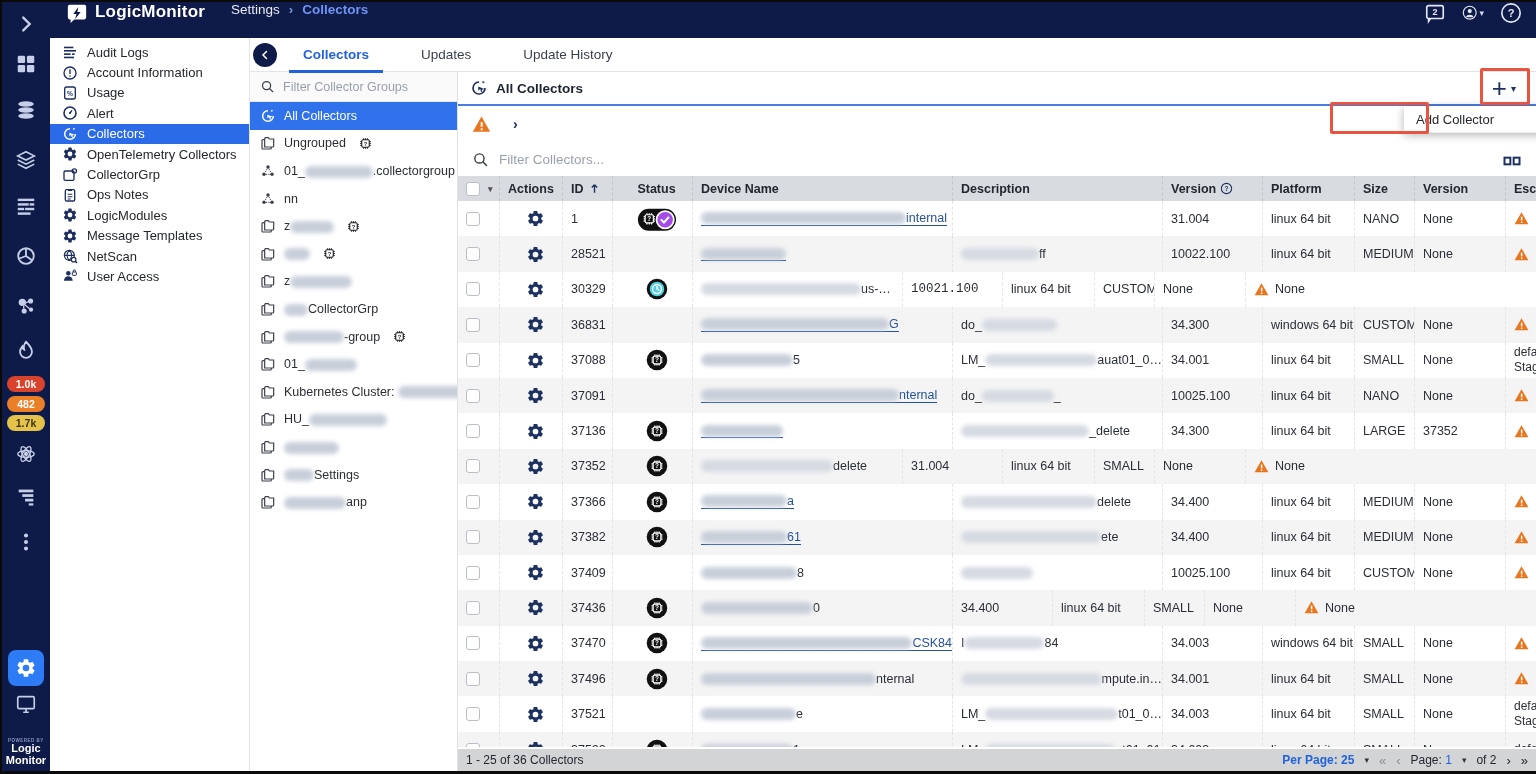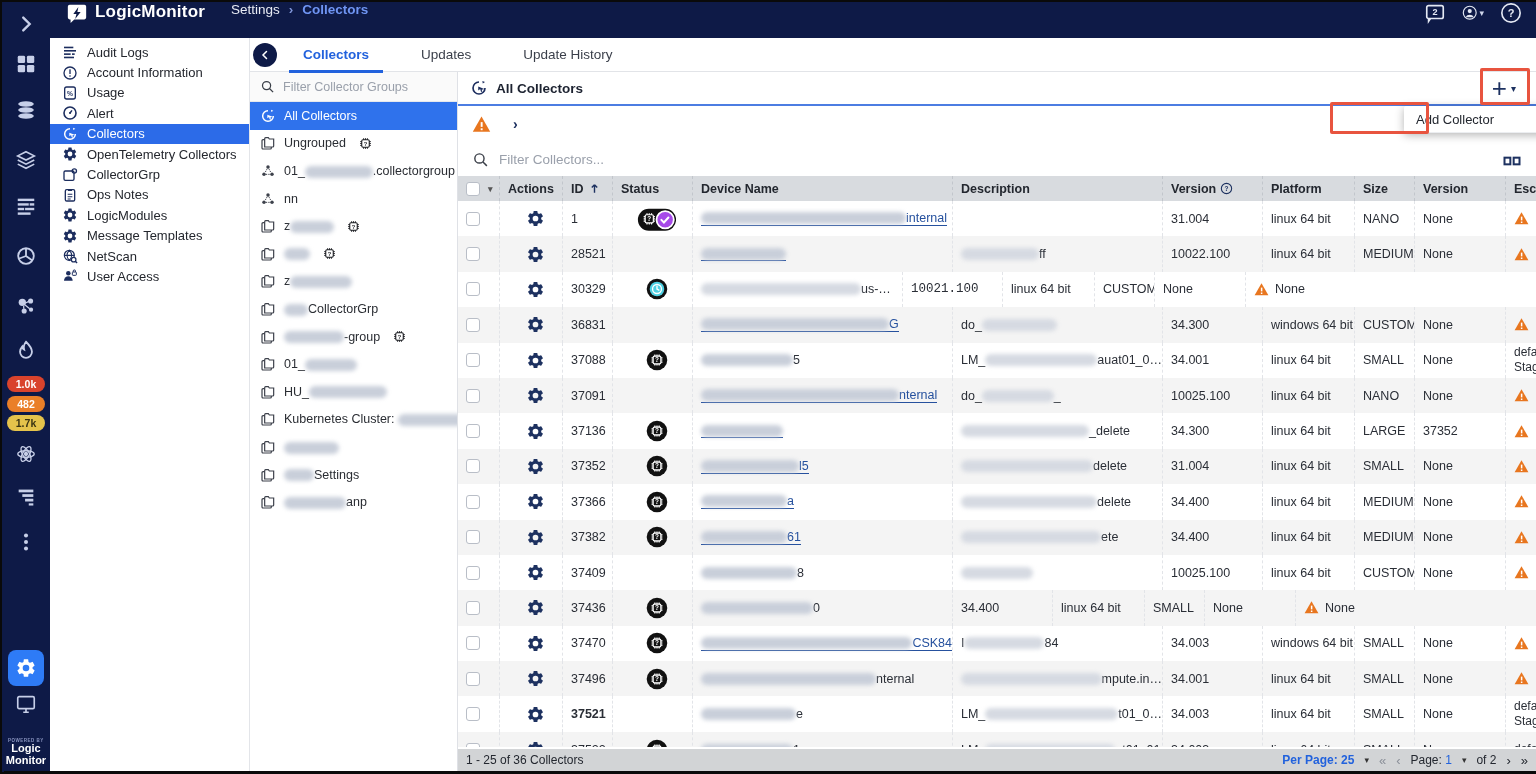--- a/index.html
+++ b/index.html
@@ -517,30 +517,30 @@
           </span>
           <span><span>01_</span><span class="blur" style="width: 52px;"></span></span>
         </div>
         <div class="grp">
           <span class="ic ">
             <svg viewBox="0 0 24 24" fill="none" stroke="currentColor" stroke-width="1.8">
               <path d="M7 7V5.5A1.5 1.5 0 0 1 8.5 4h4l1.5 2h6.5v10.5a1.5 1.5 0 0 1-1.5 1.5H7z"></path>
               <path d="M17 18v1.5A1.5 1.5 0 0 1 15.5 21H4.5A1.5 1.5 0 0 1 3 19.5V8.5A1.5 1.5 0 0 1 4.5 7H7"></path>
             </svg>
           </span>
-          <span><span>HU_</span><span class="blur" style="width: 78px;"></span></span>
+          <span><span>Kubernetes Cluster: </span><span class="blur" style="width: 66px;"></span></span>
         </div>
         <div class="grp">
           <span class="ic ">
             <svg viewBox="0 0 24 24" fill="none" stroke="currentColor" stroke-width="1.8">
               <path d="M7 7V5.5A1.5 1.5 0 0 1 8.5 4h4l1.5 2h6.5v10.5a1.5 1.5 0 0 1-1.5 1.5H7z"></path>
               <path d="M17 18v1.5A1.5 1.5 0 0 1 15.5 21H4.5A1.5 1.5 0 0 1 3 19.5V8.5A1.5 1.5 0 0 1 4.5 7H7"></path>
             </svg>
           </span>
-          <span><span>Kubernetes Cluster: </span><span class="blur" style="width: 66px;"></span></span>
+          <span><span>HU_</span><span class="blur" style="width: 78px;"></span></span>
         </div>
         <div class="grp">
           <span class="ic ">
             <svg viewBox="0 0 24 24" fill="none" stroke="currentColor" stroke-width="1.8">
               <path d="M7 7V5.5A1.5 1.5 0 0 1 8.5 4h4l1.5 2h6.5v10.5a1.5 1.5 0 0 1-1.5 1.5H7z"></path>
               <path d="M17 18v1.5A1.5 1.5 0 0 1 15.5 21H4.5A1.5 1.5 0 0 1 3 19.5V8.5A1.5 1.5 0 0 1 4.5 7H7"></path>
             </svg>
           </span>
           <span><span class="blur" style="width: 55px;"></span></span>
         </div>
@@ -606,21 +606,21 @@
           <span>Actions</span>
         </div>
         <div class="th" style="width: 50px;">
           <span>ID</span>
           <span style="width: 13px; height: 13px; display: flex;">
             <svg viewBox="0 0 24 24" fill="none" stroke="#1d3160" stroke-width="2.6">
               <path d="M12 20V5M12 5l-5 5M12 5l5 5"></path>
             </svg>
           </span>
         </div>
-        <div class="th" style="width: 80px;">
+        <div class="th" style="width: 80px; justify-content: center;">
           <span>Status</span>
         </div>
         <div class="th" style="width: 260px;">
           <span>Device Name</span>
         </div>
         <div class="th" style="width: 210px;">
           <span>Description</span>
         </div>
         <div class="th" style="width: 100px;">
           <span>Version</span>
@@ -1007,26 +1007,20 @@
           <div class="td" style="width: 80px;">
             <span class="stat"><svg viewBox="0 0 28 28">
                 <circle cx="14" cy="14" r="12" fill="#111"></circle>
                 <g stroke="#fff" stroke-width="1.4" fill="none">
                   <rect x="9.5" y="9.5" width="9" height="9" rx="1.5"></rect>
                   <path d="M11.5 9.5V7.6M14 9.5V7.6M16.5 9.5V7.6M11.5 20.4V18.5M14 20.4V18.5M16.5 20.4V18.5M9.5 11.5H7.6M9.5 14H7.6M9.5 16.5H7.6M20.4 11.5H18.5M20.4 14H18.5M20.4 16.5H18.5"></path>
                 </g>
                 <text x="14" y="16.8" font-size="7.5" font-weight="bold" fill="#fff" text-anchor="middle">?</text>
               </svg></span>
           </div>
-          <div class="td" style="width: 260px;">
-            <span class="dn link">
-              <span class="blur" style="width: 98px;"></span>
-              <span>l5</span>
-            </span>
-          </div>
           <div class="td" style="width: 210px;">
             <span class="dn">
               <span class="blur lite" style="width: 132px;"></span>
               <span>delete</span>
             </span>
           </div>
           <div class="td" style="width: 100px;">
             <span>31.004</span>
           </div>
           <div class="td" style="width: 92px;">
@@ -1364,21 +1358,21 @@
         </div>
         <div class="tr">
           <div class="td" style="width: 41px;">
             <span class="cb"></span>
           </div>
           <div class="td" style="width: 63px;">
             <span class="gear"><svg viewBox="0 0 24 24" fill="currentColor">
                 <path d="M19.14 12.94c.04-.31.06-.61.06-.94s-.02-.63-.07-.94l2.03-1.58a.49.49 0 0 0 .12-.61l-1.92-3.32a.49.49 0 0 0-.59-.22l-2.39.96a7 7 0 0 0-1.62-.94l-.36-2.54a.48.48 0 0 0-.48-.41h-3.84c-.24 0-.43.17-.47.41l-.36 2.54c-.59.24-1.13.57-1.62.94l-2.39-.96a.49.49 0 0 0-.59.22L2.74 8.87c-.12.21-.08.47.12.61l2.03 1.58c-.05.3-.09.63-.09.94s.02.64.07.94l-2.03 1.58a.49.49 0 0 0-.12.61l1.92 3.32c.12.22.37.29.59.22l2.39-.96c.5.38 1.03.7 1.62.94l.36 2.54c.05.24.24.41.48.41h3.84c.24 0 .44-.17.47-.41l.36-2.54c.59-.24 1.13-.56 1.62-.94l2.39.96c.22.08.47 0 .59-.22l1.92-3.32a.49.49 0 0 0-.12-.61l-2.01-1.58zM12 15.6A3.6 3.6 0 1 1 12 8.4a3.6 3.6 0 0 1 0 7.2z"></path>
               </svg></span>
           </div>
-          <div class="td" style="width: 50px; font-weight: bold;">
+          <div class="td" style="width: 50px;">
             <span>37521</span>
           </div>
           <div class="td" style="width: 80px;"></div>
           <div class="td" style="width: 260px;">
             <span class="dn">
               <span class="blur" style="width: 95px;"></span>
               <span>e</span>
             </span>
           </div>
           <div class="td" style="width: 210px;">

